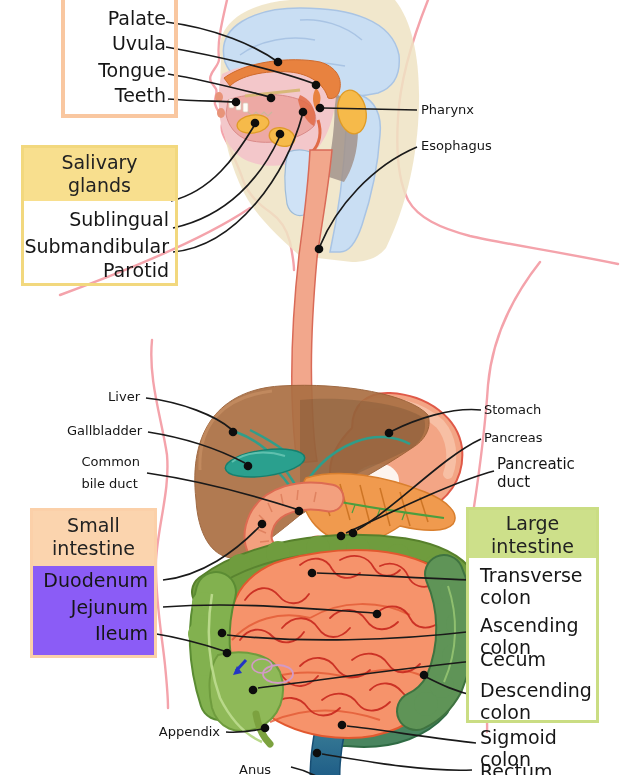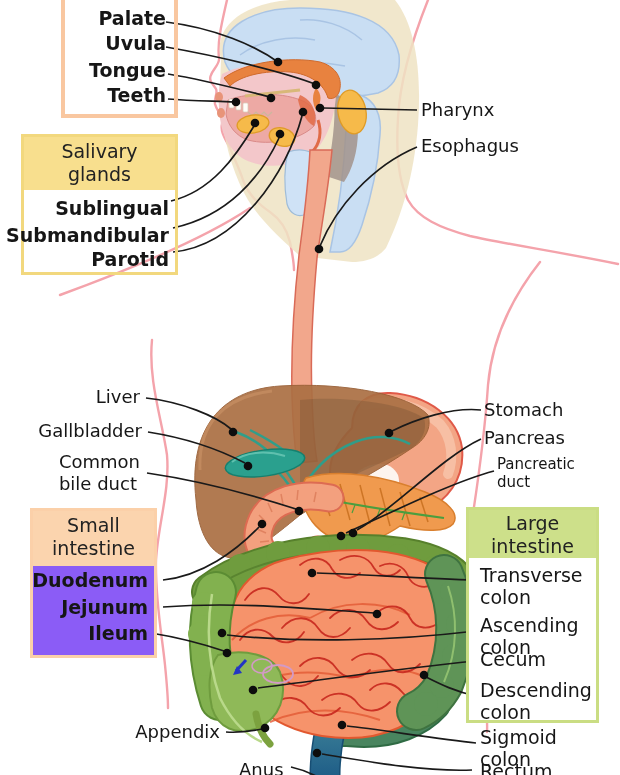--- a/index.html
+++ b/index.html
@@ -1,28 +1,28 @@
 <!DOCTYPE html>
 <html><head>
 <meta charset="utf-8">
 <style>
   html,body{margin:0;padding:0;background:#fff;}
   .stage{position:relative;width:620px;height:775px;overflow:hidden;background:#fff;
          font-family:"DejaVu Sans","Liberation Sans",sans-serif;color:#161616;}
   .stage svg{position:absolute;left:0;top:0;}
-  .lbl{position:absolute;font-size:18px;line-height:22px;white-space:pre-line;color:#161616;}
+  .lbl{position:absolute;font-size:13px;line-height:22px;white-space:pre-line;color:#161616;}
   .lbl.small{font-size:15px;line-height:18px;}
   .ra{text-align:left;}
   .box{position:absolute;box-sizing:border-box;}
   .box .item{position:absolute;font-size:19px;line-height:22px;white-space:nowrap;color:#161616;}
-  .box .item.ra{right:6px;text-align:center;font-weight:bold;}
+  .box .item.ra{right:6px;text-align:center;}
   .box-header{position:absolute;left:0;right:0;top:0;text-align:center;font-size:19px;line-height:23px;
               white-space:pre-line;color:#222;}
   .box-mouth{left:61px;top:-30px;width:117px;height:148px;border:4px solid #f9c7a0;background:transparent;}
-  .box-salivary{left:21px;top:134px;width:157px;height:141px;border:3px solid #f2d87e;background:transparent;}
+  .box-salivary{left:21px;top:145px;width:157px;height:141px;border:3px solid #f2d87e;background:transparent;}
   .box-salivary .box-header{height:50px;background:#f8df8e;padding-top:3px;}
   .box-small{left:30px;top:508px;width:127px;height:150px;border:3px solid #fbd0a9;background:#8b5cf6;}
   .box-small .box-header{height:52px;background:#fbd4ae;padding-top:3px;}
   .box-large{left:466px;top:507px;width:133px;height:216px;border:3px solid #cadd83;background:#fff;}
   .box-large .box-header{height:46px;background:#cde08a;padding-top:2px;}
   .box-large .item{left:11px;white-space:pre-line;}
 </style>
 </head>
 <body>
 

